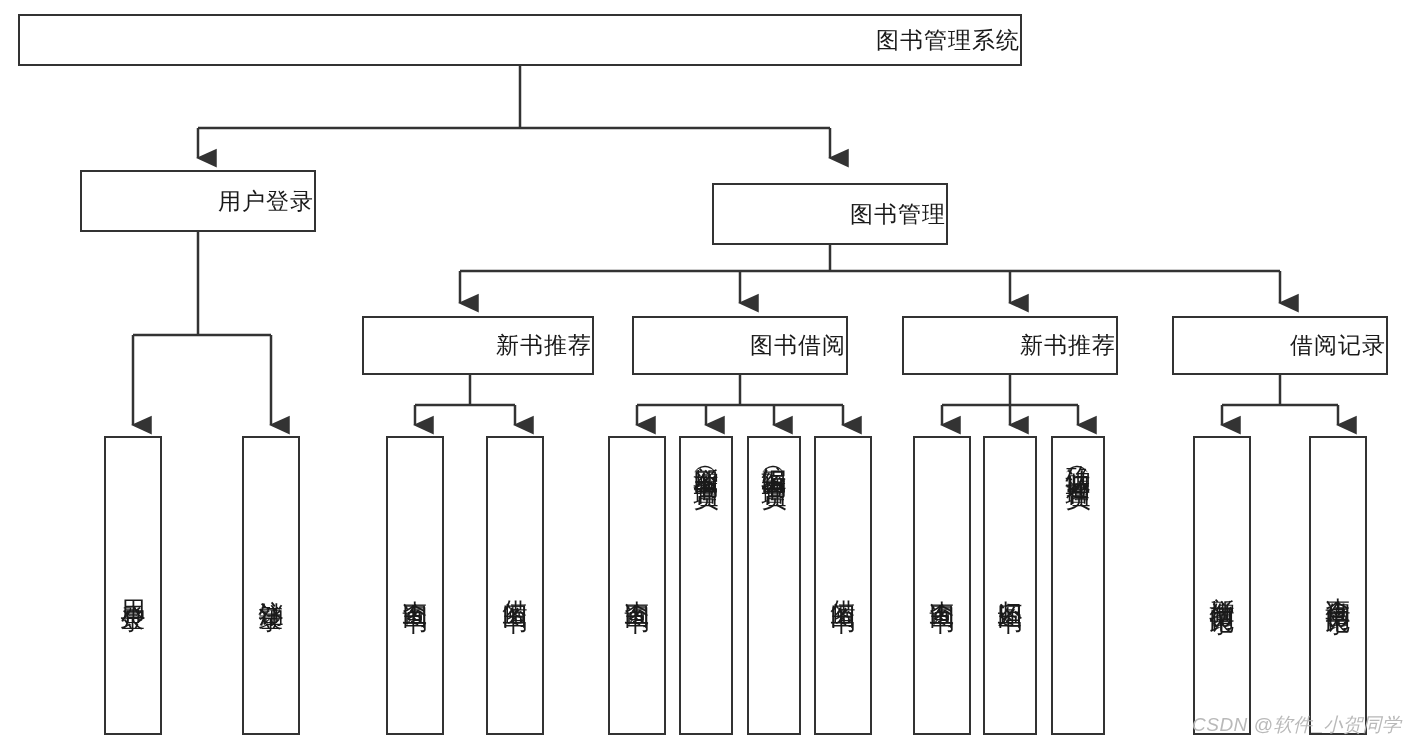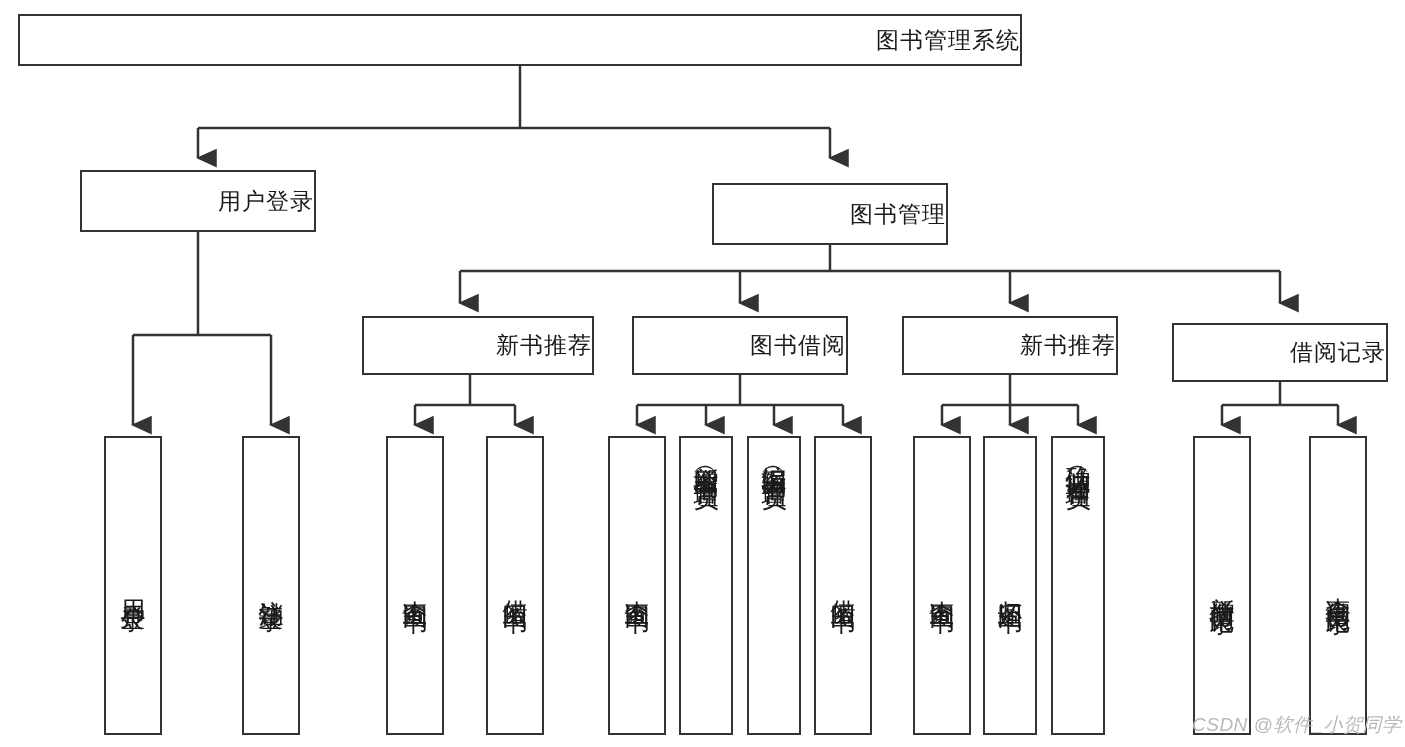--- a/index.html
+++ b/index.html
@@ -135,21 +135,21 @@
 
   <div class="node horiz" style="left:362px; top:316px; width:232px; height:59px;">
     <span class="node-label">新书推荐</span>
   </div>
   <div class="node horiz" style="left:632px; top:316px; width:216px; height:59px;">
     <span class="node-label">图书借阅</span>
   </div>
   <div class="node horiz" style="left:902px; top:316px; width:216px; height:59px;">
     <span class="node-label">新书推荐</span>
   </div>
-  <div class="node horiz" style="left:1172px; top:316px; width:216px; height:59px;margin-top:7px;">
+  <div class="node horiz" style="left:1172px; top:316px; width:216px; height:59px;">
     <span class="node-label">借阅记录</span>
   </div>
 
   <div class="node vert" style="left:104px; top:436px; width:58px; height:299px;">
     <span class="node-label">用户登录</span>
   </div>
   <div class="node vert" style="left:242px; top:436px; width:58px; height:299px;">
     <span class="node-label">注销登录</span>
   </div>
 

